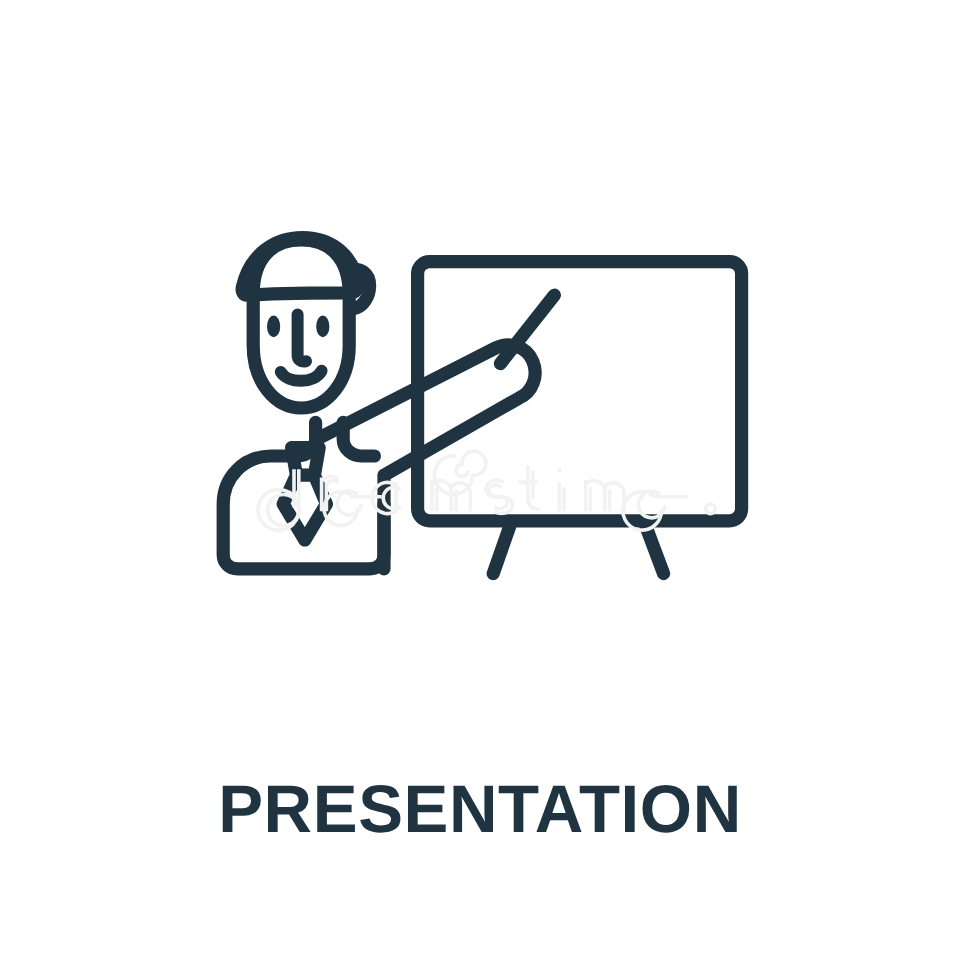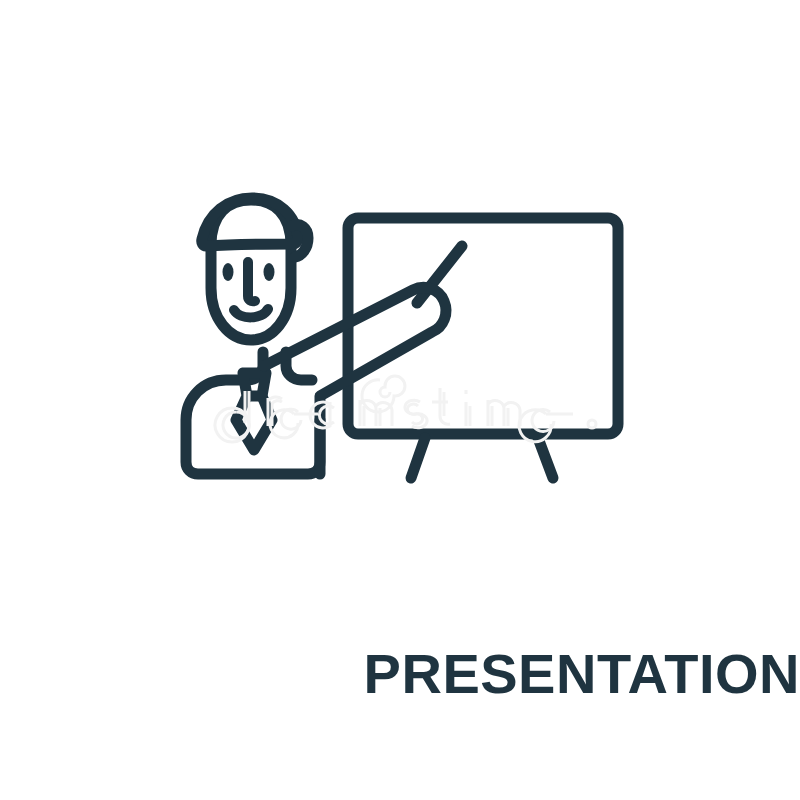--- a/index.html
+++ b/index.html
@@ -33,21 +33,21 @@
     top: 0;
     width: 800px;
     height: 800px;
     pointer-events: none;
   }
   #caption {
     position: absolute;
     left: 0;
     top: 643px;
     width: 800px;
-    text-align: right;
+    text-align: center;
     font-family: "Liberation Sans", sans-serif;
     font-weight: bold;
     font-size: 56px;
     line-height: 62px;
     letter-spacing: 0.5px;
     color: #1f3440;
     white-space: nowrap;
   }
 </style>
 </head>

